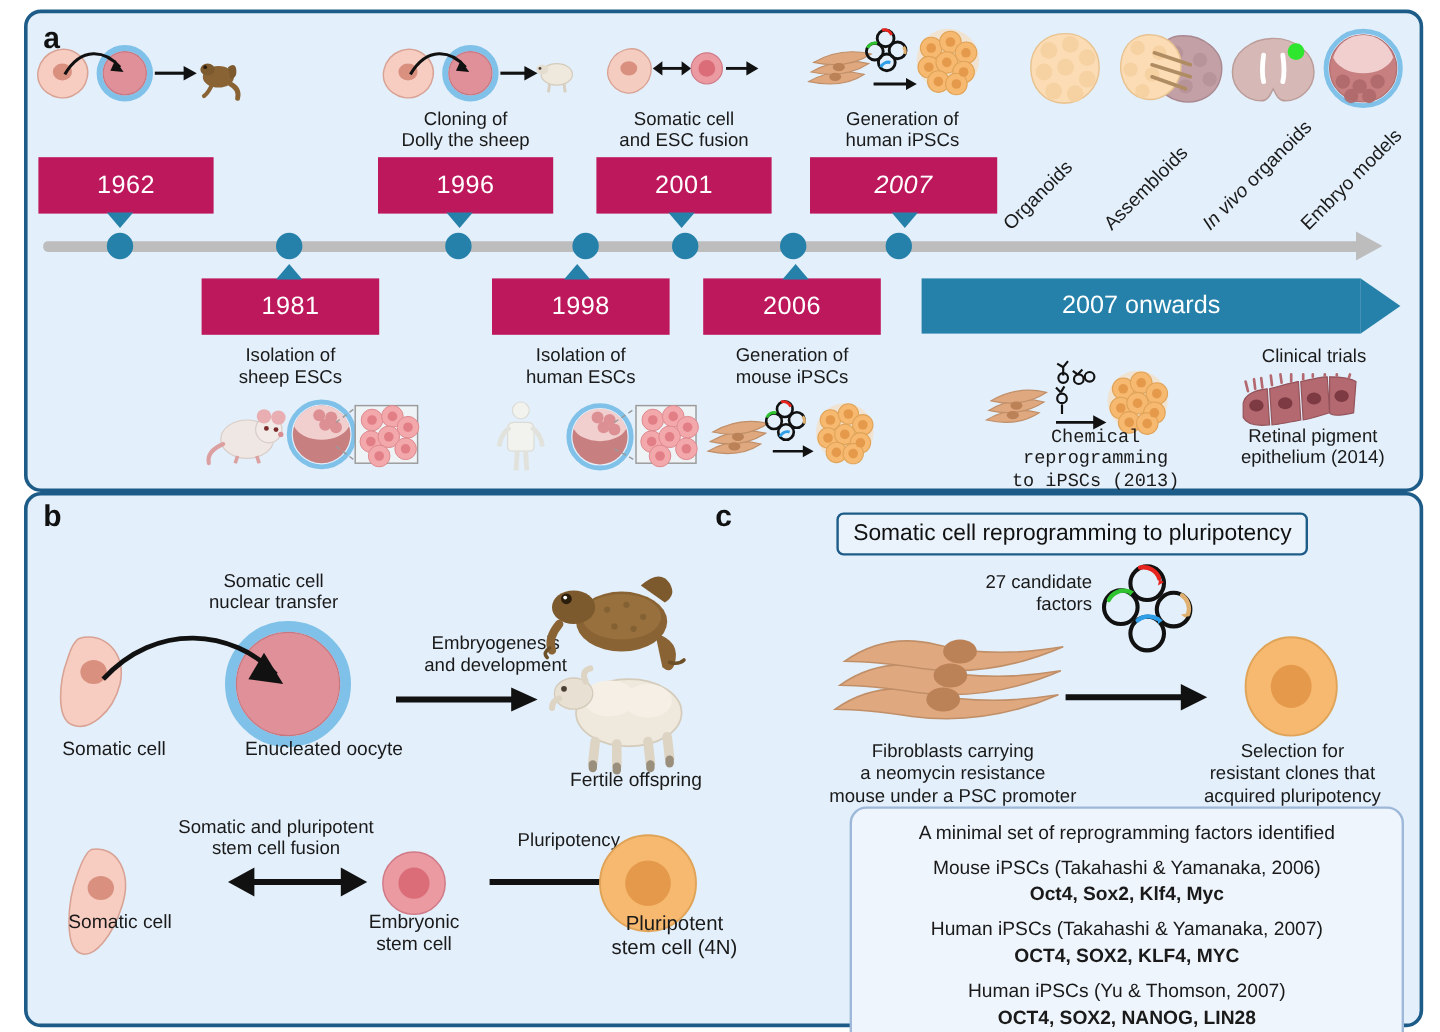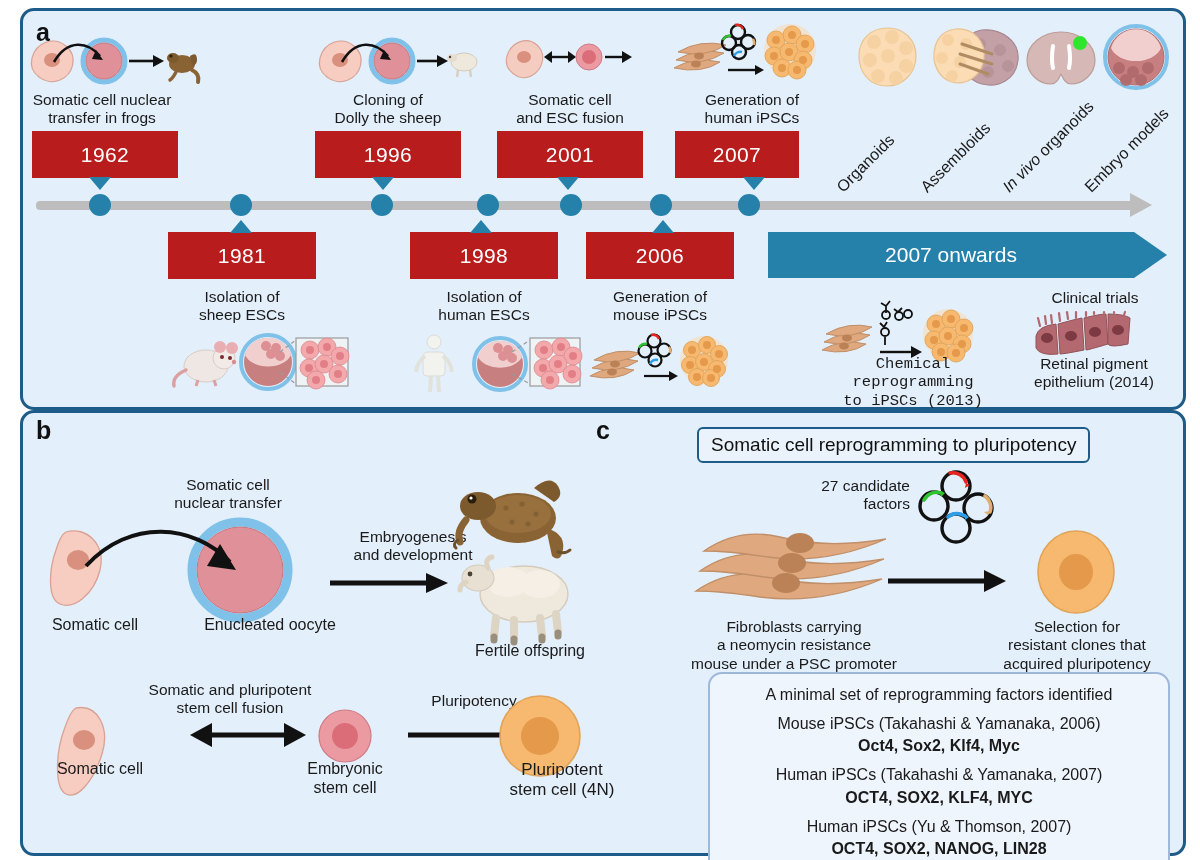--- a/index.html
+++ b/index.html
@@ -3,21 +3,21 @@
 <meta charset="utf-8">
 <style>
   html,body{margin:0;padding:0;background:#ffffff;}
   body{font-family:"Liberation Sans","DejaVu Sans",sans-serif;}
   #fig{position:relative;width:1200px;height:860px;overflow:hidden;background:#ffffff;}
   .panel{position:absolute;background:#e3effa;border:3px solid #1d5c88;border-radius:14px;}
   #panel-a{left:20px;top:8px;width:1160px;height:396px;}
   #panel-bc{left:20px;top:410px;width:1160px;height:440px;}
   .plabel{position:absolute;font-weight:bold;font-size:25px;color:#111;line-height:1;}
   .cap{position:absolute;font-size:15.5px;color:#1a1a1a;text-align:center;line-height:1.18;}
-  .yearbox{position:absolute;background:#b91c1c;color:#fff;display:flex;align-items:center;
+  .yearbox{position:absolute;background:#be185d;color:#fff;display:flex;align-items:center;
            justify-content:center;font-size:21px;letter-spacing:.4px;}
   .yearbox .pt{position:absolute;width:0;height:0;border-left:11px solid transparent;
                border-right:11px solid transparent;}
   .yearbox.up .pt{bottom:-12px;border-top:13px solid #2581aa;}
   .yearbox.dn .pt{top:-12px;border-bottom:13px solid #2581aa;}
   .tline{position:absolute;left:36px;top:201px;width:1098px;height:9px;background:#bdbdbd;border-radius:4px;}
   .tarrow{position:absolute;left:1130px;top:193px;width:0;height:0;border-top:12px solid transparent;
           border-bottom:12px solid transparent;border-left:22px solid #bdbdbd;}
   .dot{position:absolute;width:22px;height:22px;border-radius:50%;background:#2581aa;top:194px;}
   .arrowbox{position:absolute;background:#2581aa;color:#fff;display:flex;align-items:center;
@@ -191,24 +191,20 @@
     <path d="M8 24 a26 26 0 0 1 50 0 a26 18 0 0 1 -50 0 Z" fill="#f2cfcf"></path>
     <g fill="#b0696b" opacity=".9">
       <circle cx="16" cy="44" r="6"></circle>
         <circle cx="30" cy="48" r="6"></circle>
         <circle cx="45" cy="44" r="6"></circle>
       <circle cx="23" cy="56" r="6"></circle>
         <circle cx="38" cy="56" r="6"></circle>
     </g>
   </svg>
 
-  <div class="cap" style="left:6px;top:91px;width:192px;">
-    <span>Somatic cell nuclear</span><br>
-    <span>transfer in frogs</span>
-  </div>
   <div class="cap" style="left:300px;top:91px;width:176px;">
     <span>Cloning of</span><br>
     <span>Dolly the sheep</span>
   </div>
   <div class="cap" style="left:486px;top:91px;width:168px;">
     <span>Somatic cell</span><br>
     <span>and ESC fusion</span>
   </div>
   <div class="cap" style="left:664px;top:91px;width:176px;">
     <span>Generation of</span><br>
@@ -228,21 +224,21 @@
     <span class="pt" style="left:57px;"></span>
   </div>
   <div class="yearbox up" style="left:315px;top:131px;width:146px;height:47px;">
     <span>1996</span>
     <span class="pt" style="left:57px;"></span>
   </div>
   <div class="yearbox up" style="left:497px;top:131px;width:146px;height:47px;">
     <span>2001</span>
     <span class="pt" style="left:60px;"></span>
   </div>
-  <div class="yearbox up" style="left:675px;top:131px;width:124px;height:47px;">
+  <div class="yearbox up" style="left:675px;top:131px;width:156px;height:47px;font-style:italic;">
     <span>2007</span>
     <span class="pt" style="left:68px;"></span>
   </div>
 
   <div class="tline"></div>
   <div class="tarrow"></div>
   <div class="dot" style="left:89px;"></div>
   <div class="dot" style="left:230px;"></div>
   <div class="dot" style="left:371px;"></div>
   <div class="dot" style="left:477px;"></div>

